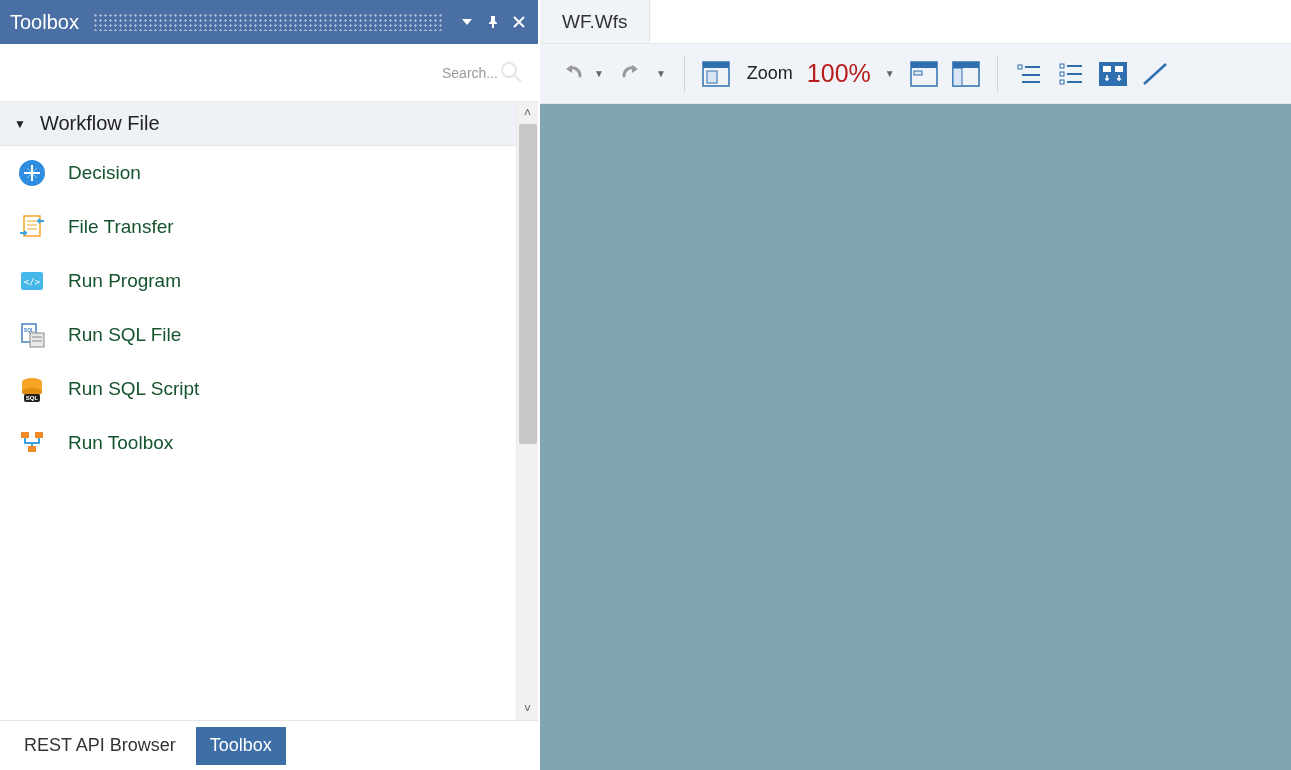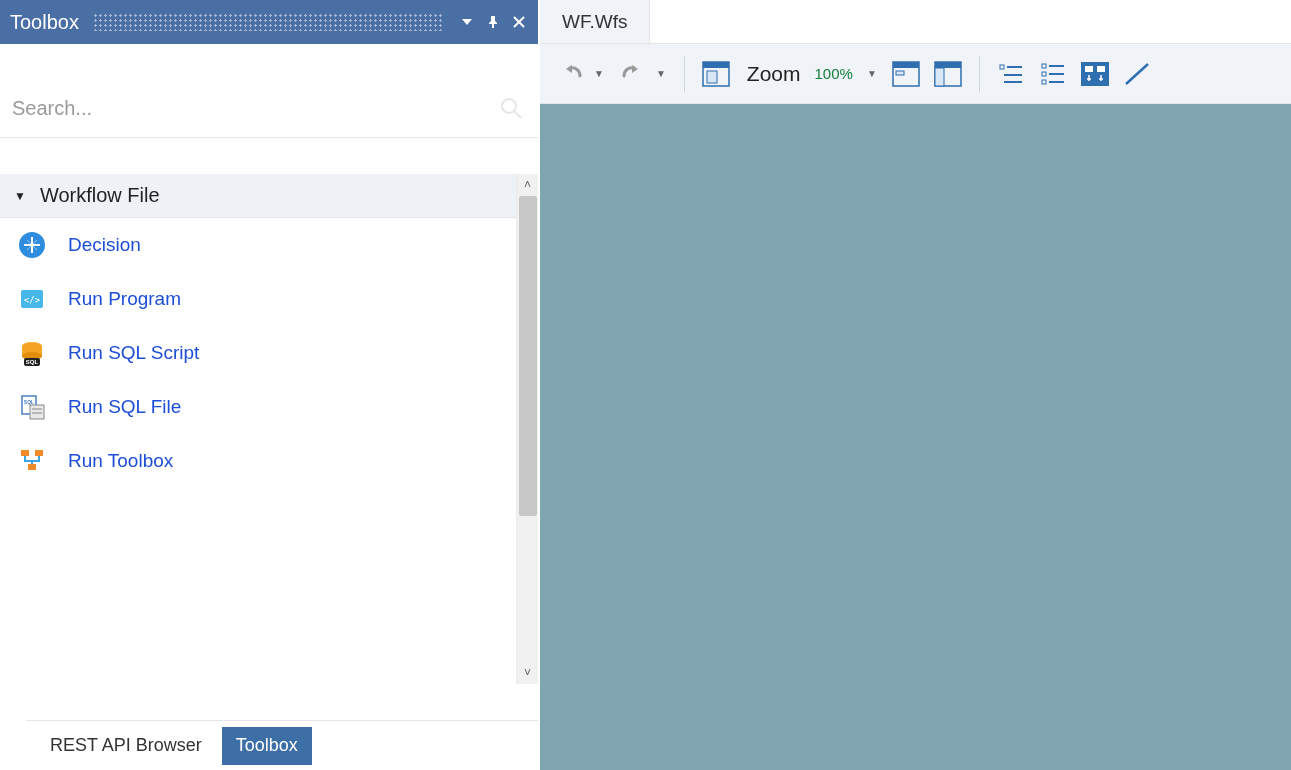--- a/index.html
+++ b/index.html
@@ -1,68 +1,68 @@
 <!DOCTYPE html>
 <html><head>
 <meta charset="utf-8">
 <style>
 * { box-sizing: border-box; margin: 0; padding: 0; }
 html, body { width: 1291px; height: 770px; font-family: "Segoe UI", Arial, sans-serif; overflow: hidden; background: #fff; }
 
 .app { display: flex; width: 100%; height: 770px; }
 
 
-.left-panel { width: 540px; height: 100%; display: flex; flex-direction: column; border-right: 2px solid #fff; background: #fff; gap: 36px; }
+.left-panel { width: 540px; height: 100%; display: flex; flex-direction: column; border-right: 2px solid #fff; background: #fff; }
 
 .panel-header {
   height: 44px; background: #4a6fa5; color: #fff; display: flex; align-items: center;
   padding: 0 10px; font-size: 20px; gap: 8px; position: relative;
 }
 .panel-header .title { flex: 0 0 auto; }
 .panel-header .grip { flex: 1 1 auto; height: 18px; background-image: radial-gradient(circle, rgba(255,255,255,0.5) 1px, transparent 1.2px); background-size: 5px 5px; background-position: 0 0; margin: 0 6px; }
 .panel-header .hbtn { width: 18px; height: 18px; display:flex; align-items:center; justify-content:center; color:#fff; cursor:pointer; }
 .panel-header svg { display:block; }
 
 .search-row { height: 58px; display:flex; align-items:center; padding: 0 12px; background:#fff; border-bottom:1px solid #e6e6e6; }
-.search-row input { flex:1; border:none; outline:none; font-size:20px; color:#333; background:transparent; }
+.search-row input { flex:1; border:none; outline:none; font-size:14px; color:#333; background:transparent;text-align:right; }
 .search-row input::placeholder { color:#9a9a9a; }
 .search-icon { width:28px; height:28px; opacity:0.35; }
 
 .tree-area { flex:1; position:relative; display:flex; }
 .tree-scroll { flex:1; overflow:hidden; }
 .scrollbar-track { width:22px; background:#f1f1f1; border-left:1px solid #eaeaea; position:relative; }
 .scrollbar-arrow { width:100%; height:22px; display:flex; align-items:center; justify-content:center; font-size:12px; color:#666; cursor:pointer; user-select:none; }
 .scrollbar-thumb { position:absolute; left:2px; top:22px; width:18px; height:320px; background:#c7c7c7; border-radius:2px; }
 
 .group-header { height:44px; background:#eef1f5; display:flex; align-items:center; gap:14px; padding:0 14px; font-size:20px; color:#222; border-bottom:1px solid #e2e5ea; }
 .caret { font-size:12px; color:#222; }
 
 .task-list { }
-.task-item { height:54px; display:flex; align-items:center; gap:22px; padding:0 18px; font-size:19px; color:#1d4ed8; }
+.task-item { height:54px; display:flex; align-items:center; gap:22px; padding:0 18px; font-size:19px; color:#14532d; }
 .task-item .icon-slot { width:28px; height:28px; display:flex; align-items:center; justify-content:center; }
 
-.bottom-tabs { height:50px; display:flex; align-items:center; padding:0 10px; gap:6px; background:#fff; border-top:1px solid #e5e5e5;margin-left:26px; }
+.bottom-tabs { height:50px; display:flex; align-items:center; padding:0 10px; gap:6px; background:#fff; border-top:1px solid #e5e5e5; }
 .btab { height:38px; display:flex; align-items:center; padding:0 14px; font-size:18px; color:#333; cursor:pointer; }
 .btab.active { background:#3d6fa6; color:#fff; }
 
 
 .right-panel { flex:1; display:flex; flex-direction:column; background:#f6f8fb; }
 .doc-tabs { height:44px; display:flex; align-items:center; background:#fff; border-bottom:1px solid #e4e7eb; }
 .doc-tab { height:100%; padding:0 22px; display:flex; align-items:center; font-size:19px; color:#333; background:#f0f3f7; border-right:1px solid #e2e5ea; }
 
 .toolbar {
   height:60px; display:flex; align-items:center; gap:8px; padding:0 14px;
   background:#f0f3f7; border-bottom:1px solid #e2e5ea;
 }
 .tbtn { height:34px; min-width:34px; display:flex; align-items:center; justify-content:center; cursor:pointer; padding:0 2px; }
 .tbtn svg { display:block; }
 .dropdown-caret { font-size:10px; color:#666; margin-left:-2px; margin-right:4px; }
 .divider { width:1px; height:36px; background:#cfd5de; margin:0 6px; }
-.zoom-label { font-size:21px; color:#222; margin:7px 6px; }
-.zoom-value { font-size:15px; color:#15803d; }
+.zoom-label { font-size:18px; color:#222; margin:7px 6px; }
+.zoom-value { font-size:25px; color:#b91c1c; }
 
 .canvas { flex:1; background:#7ea5b0; }
 </style>
 </head>
 <body>
 
 <div class="app">
 
   <div class="left-panel">
 
@@ -109,57 +109,70 @@
               <svg width="28" height="28" viewBox="0 0 28 28">
                   <circle cx="14" cy="14" r="13" fill="#2f8de0"></circle>
                   <path d="M14 6 L14 22 M6 14 L22 14 M9 9 L19 19 M19 9 L9 19" stroke="#fff" stroke-width="1" opacity="0.5"></path>
                   <path d="M14 6 L14 22 M6 14 L22 14" stroke="#fff" stroke-width="2"></path>
                 </svg>
             </span>
             <span>Decision</span>
           </div>
 
 
+          <div class="task-item">
+            <span class="icon-slot">
+              <svg width="28" height="28" viewBox="0 0 28 28">
+                  <rect x="6" y="3" width="16" height="20" fill="#fff" stroke="#f5a523" stroke-width="1.5"></rect>
+                  <line x1="9" y1="8" x2="19" y2="8" stroke="#f5a523"></line>
+                  <line x1="9" y1="12" x2="19" y2="12" stroke="#f5a523"></line>
+                  <line x1="9" y1="16" x2="19" y2="16" stroke="#f5a523"></line>
+                  <path d="M2 20 L8 20 M6 18 L8 20 L6 22" stroke="#3aa3e3" stroke-width="2" fill="none"></path>
+                  <path d="M26 8 L20 8 M22 6 L20 8 L22 10" stroke="#3aa3e3" stroke-width="2" fill="none"></path>
+                </svg>
+            </span>
+            <span>File Transfer</span>
+          </div>
 
 
 
           <div class="task-item">
             <span class="icon-slot">
               <svg width="28" height="28" viewBox="0 0 28 28">
                   <rect x="3" y="5" width="22" height="18" rx="2" fill="#45b7e8"></rect>
                   <text x="14" y="18" font-size="9" text-anchor="middle" fill="#fff" font-family="monospace">&lt;/&gt;</text>
                 </svg>
             </span>
             <span>Run Program</span>
+          </div>
+
+          <div class="task-item">
+            <span class="icon-slot">
+              <svg width="28" height="28" viewBox="0 0 28 28">
+                  <rect x="4" y="3" width="14" height="18" fill="#fff" stroke="#4a7fc4" stroke-width="1.5"></rect>
+                  <text x="11" y="11" font-size="5" text-anchor="middle" fill="#4a7fc4" font-weight="bold">SQL</text>
+                  <rect x="12" y="12" width="14" height="14" fill="#e8e8e8" stroke="#888"></rect>
+                  <line x1="14" y1="16" x2="24" y2="16" stroke="#888"></line>
+                  <line x1="14" y1="20" x2="24" y2="20" stroke="#888"></line>
+                </svg>
+            </span>
+            <span>Run SQL File</span>
           </div>
 
           <div class="task-item">
             <span class="icon-slot">
               <svg width="28" height="28" viewBox="0 0 28 28">
                   <ellipse cx="14" cy="7" rx="10" ry="4" fill="#f5a523"></ellipse>
                   <path d="M4 7 L4 17 A10 4 0 0 0 24 17 L24 7" fill="#f5a523"></path>
                   <ellipse cx="14" cy="17" rx="10" ry="4" fill="#e08e0e"></ellipse>
                   <rect x="6" y="19" width="16" height="8" rx="2" fill="#222"></rect>
                   <text x="14" y="25" font-size="6" text-anchor="middle" fill="#fff" font-weight="bold">SQL</text>
                 </svg>
             </span>
             <span>Run SQL Script</span>
-          </div>
-
-          <div class="task-item">
-            <span class="icon-slot">
-              <svg width="28" height="28" viewBox="0 0 28 28">
-                  <rect x="4" y="3" width="14" height="18" fill="#fff" stroke="#4a7fc4" stroke-width="1.5"></rect>
-                  <text x="11" y="11" font-size="5" text-anchor="middle" fill="#4a7fc4" font-weight="bold">SQL</text>
-                  <rect x="12" y="12" width="14" height="14" fill="#e8e8e8" stroke="#888"></rect>
-                  <line x1="14" y1="16" x2="24" y2="16" stroke="#888"></line>
-                  <line x1="14" y1="20" x2="24" y2="20" stroke="#888"></line>
-                </svg>
-            </span>
-            <span>Run SQL File</span>
           </div>
 
           <div class="task-item">
             <span class="icon-slot">
               <svg width="28" height="28" viewBox="0 0 28 28">
                   <rect x="3" y="3" width="8" height="6" fill="#f08a2a"></rect>
                   <rect x="17" y="3" width="8" height="6" fill="#f08a2a"></rect>
                   <rect x="10" y="17" width="8" height="6" fill="#f08a2a"></rect>
                   <path d="M7 9 L7 14 L14 14 L14 17 M21 9 L21 14 L14 14" stroke="#3aa3e3" stroke-width="2" fill="none"></path>
                 </svg>

